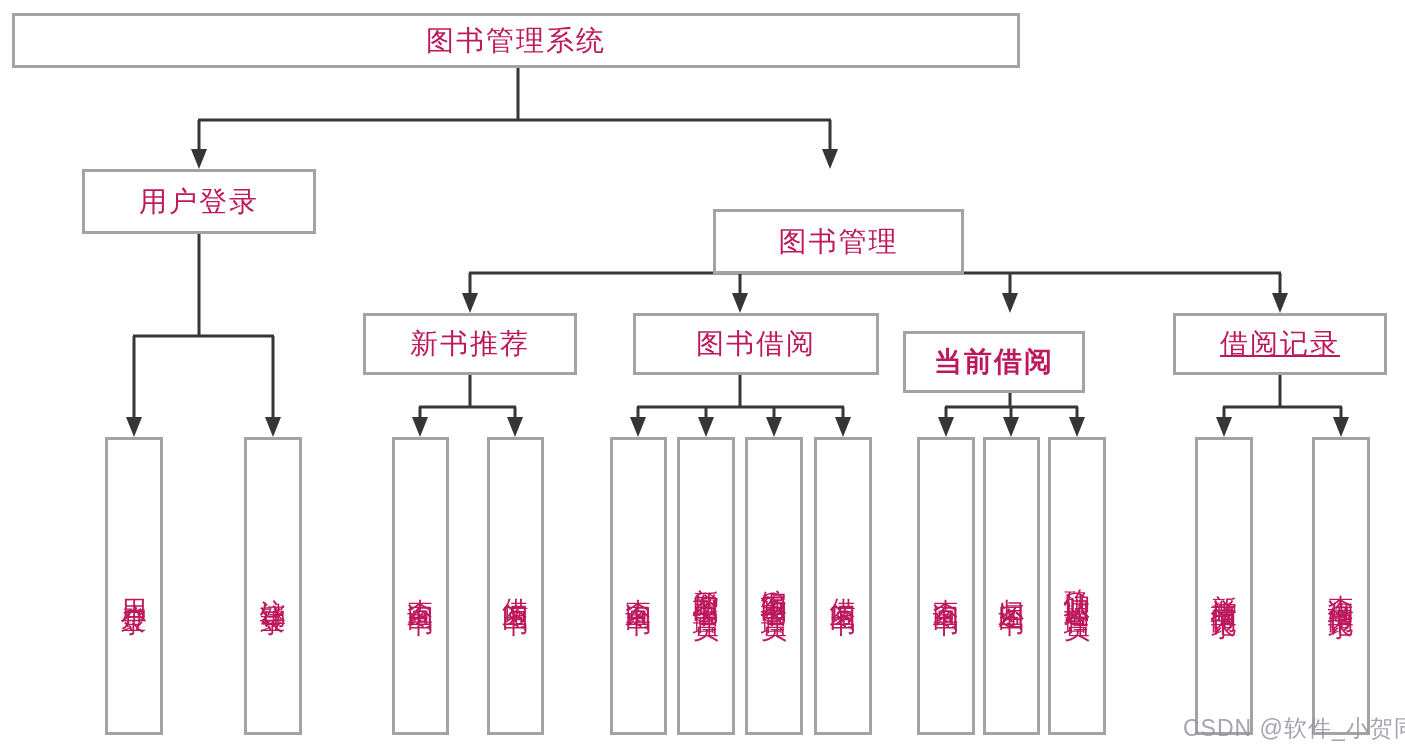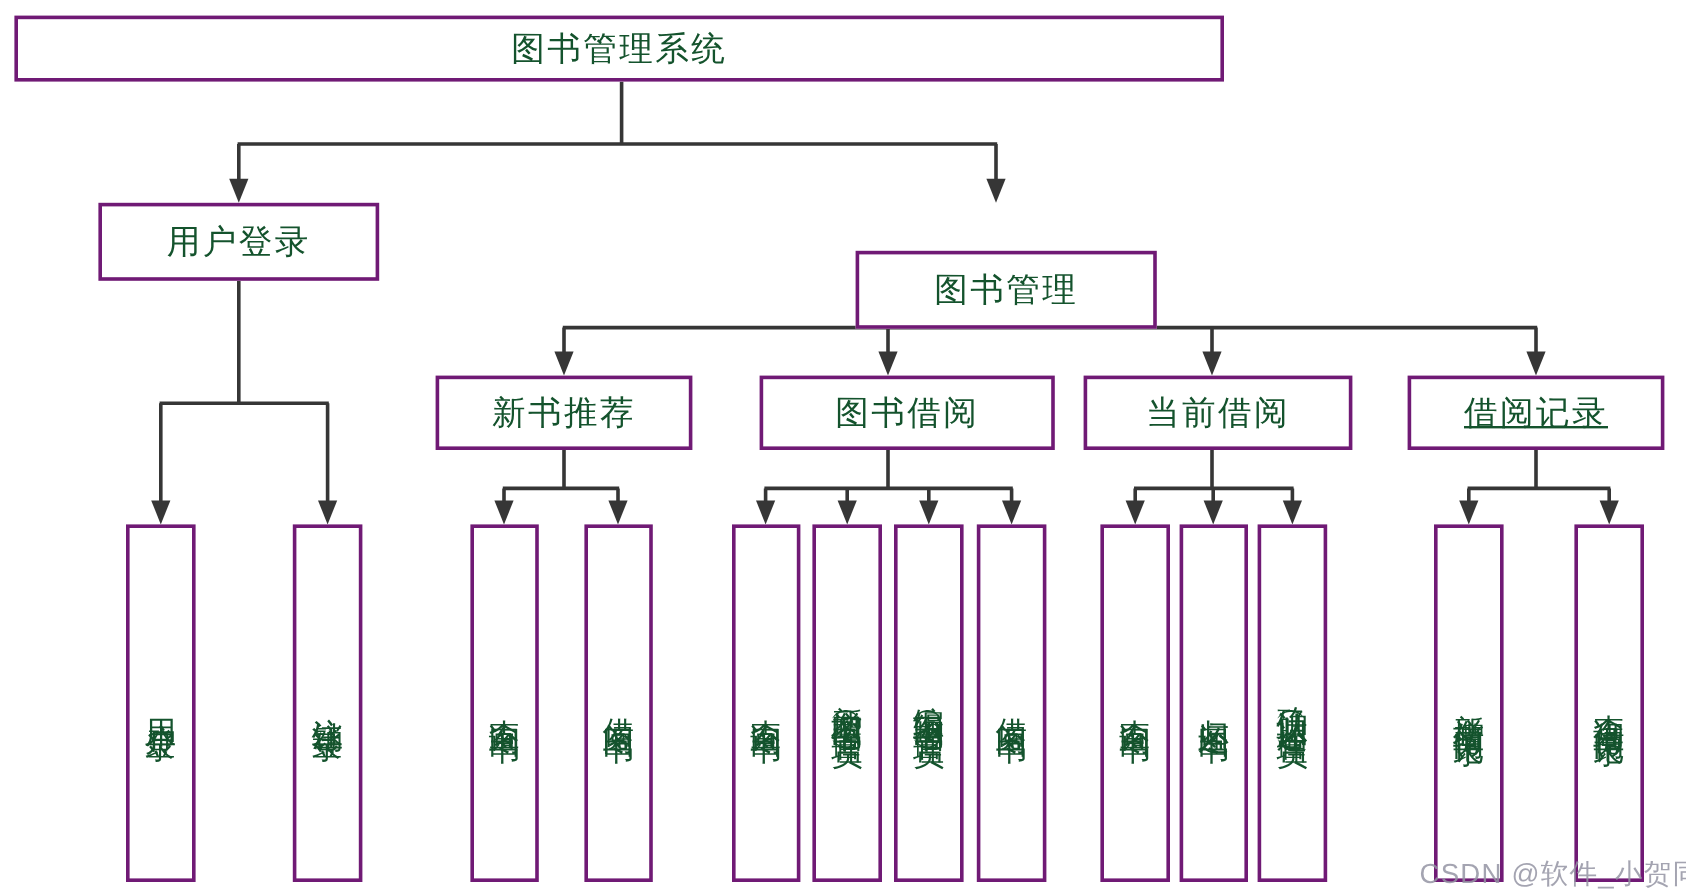--- a/index.html
+++ b/index.html
@@ -7,24 +7,24 @@
     position:relative;
     width:1405px;height:747px;
     background:#ffffff;
     font-family:"Liberation Sans", sans-serif;
     overflow:hidden;
   }
   #connectors{position:absolute;left:0;top:0;z-index:1;}
   .box{
     position:absolute;
     box-sizing:border-box;
-    border:3px solid #701a75;
+    border:3px solid #a3a3a3;
     background:#ffffff;
     display:flex;align-items:center;justify-content:center;
-    color:#14532d;
+    color:#be185d;
     z-index:2;
   }
   .hbox span{
     font-size:28px;
     letter-spacing:2px;
     white-space:nowrap;
   }
   .vbox span{
     writing-mode:vertical-rl;
     font-size:26px;
@@ -32,21 +32,21 @@
     line-height:1.1;
   }
   
   #b-root{left:12px;top:13px;width:1008px;height:55px;}
   
   #b-l2-0{left:82px;top:169px;width:234px;height:65px;}
   #b-l2-1{left:713px;top:169px;width:251px;height:65px;margin-top:40px;}
   
   #b-l3-0{left:363px;top:313px;width:214px;height:62px;}
   #b-l3-1{left:633px;top:313px;width:246px;height:62px;}
-  #b-l3-2{left:903px;top:313px;width:224px;height:62px;}
+  #b-l3-2{left:903px;top:331px;width:182px;height:62px;font-weight:bold;}
   #b-l3-3{left:1173px;top:313px;width:214px;height:62px;text-decoration:underline;}
   
   #b-u0{left:105px;top:437px;width:58px;height:298px;}
   #b-u1{left:244px;top:437px;width:58px;height:298px;}
   #b-n0{left:392px;top:437px;width:57px;height:298px;}
   #b-n1{left:487px;top:437px;width:57px;height:298px;}
   #b-b0{left:610px;top:437px;width:57px;height:298px;}
   #b-b1{left:677px;top:437px;width:58px;height:298px;}
   #b-b2{left:745px;top:437px;width:58px;height:298px;}
   #b-b3{left:814px;top:437px;width:58px;height:298px;}

